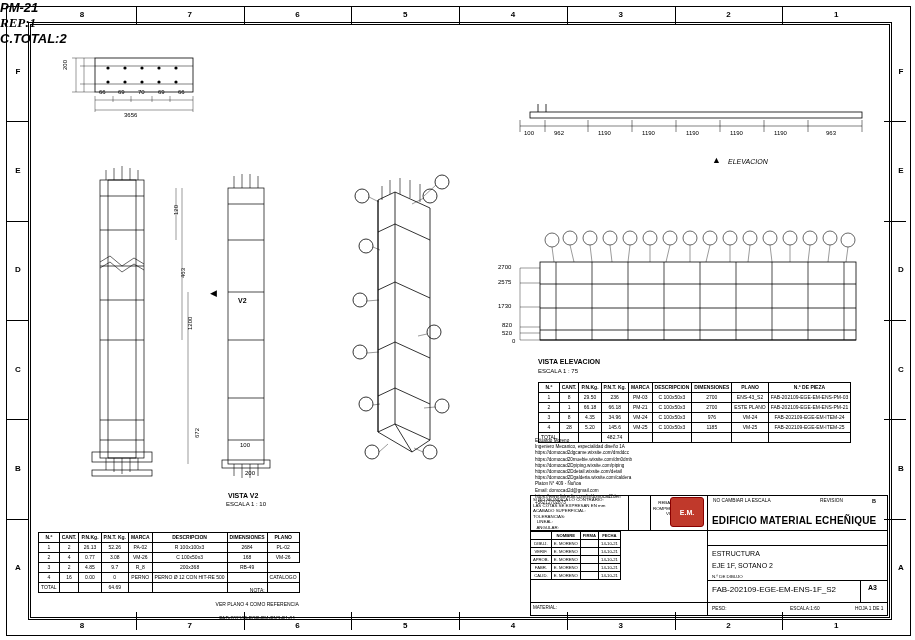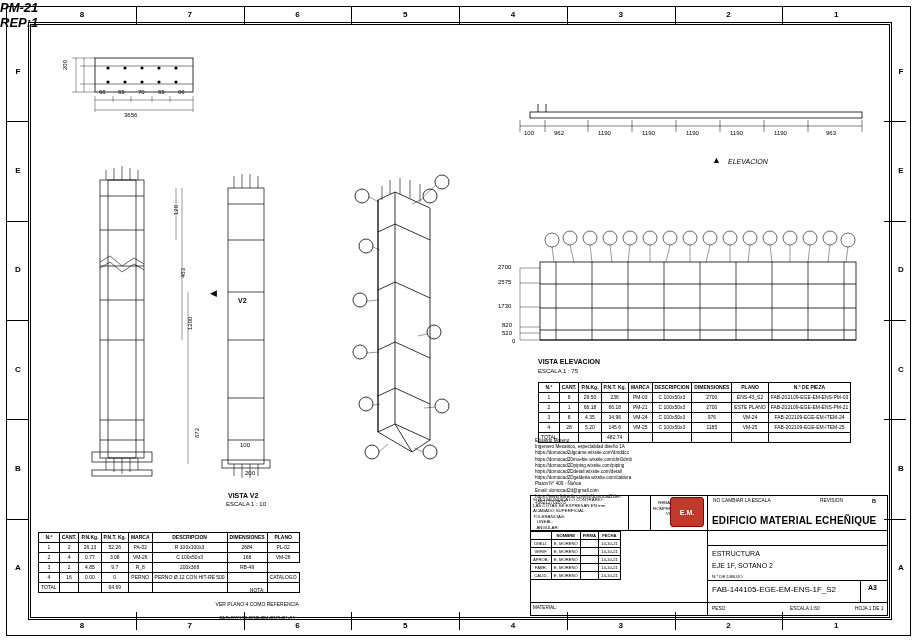--- a/index.html
+++ b/index.html
@@ -94,21 +94,22 @@
       <div class="zlab" style="top: 464px; left: 895px; width: 12px;">B</div>
       <div class="tickh" style="top: 419.333px; left: 6px; width: 22px;"></div>
       <div class="tickh" style="top: 419.333px; left: 884px; width: 22px;"></div>
       <div class="zlab" style="top: 563.333px; left: 12px; width: 12px;">A</div>
       <div class="zlab" style="top: 563.333px; left: 895px; width: 12px;">A</div>
       <div class="tickh" style="top: 518.667px; left: 6px; width: 22px;"></div>
       <div class="tickh" style="top: 518.667px; left: 884px; width: 22px;"></div>
     </div>
 
   <div class="big" style="left:252px;top:80px;">PM-21</div>
-  <div class="big" style="left:252px;top:97px;">REP:1</div>
+  <div class="big" style="left:252px;top:97px;font-family:Liberation Serif, serif;">REP:1</div>
+  <div class="big" style="left:252px;top:114px;">C.TOTAL:2</div>
 
   <svg width="915" height="640">
 
     <rect x="95" y="58" width="98" height="34" fill="none" stroke="#000" stroke-width="0.8"></rect>
     <line x1="95" y1="66" x2="193" y2="66" stroke="#000" stroke-width="0.5"></line>
     <line x1="95" y1="84" x2="193" y2="84" stroke="#000" stroke-width="0.5"></line>
 
     <g fill="#000">
       <circle cx="108" cy="68" r="1.6"></circle>
         <circle cx="125" cy="68" r="1.6"></circle>
@@ -602,21 +603,21 @@
 
   <div class="txt" style="left:713px;top:498px;font-size:4.8px;">NO CAMBIAR LA ESCALA</div>
   <div class="txt" style="left:820px;top:498px;font-size:4.8px;">REVISION</div>
   <div class="txt" style="left:872px;top:498px;font-size:5.5px;font-weight:bold;">B</div>
 
   <div class="ttl" style="left:712px;top:515px;">EDIFICIO MATERIAL ECHEÑIQUE</div>
   <div class="sub" style="left:712px;top:550px;">ESTRUCTURA</div>
   <div class="sub" style="left:712px;top:562px;">EJE 1F, SOTANO 2</div>
 
   <div class="txt" style="left:712px;top:574px;font-size:4.4px;">N.º DE DIBUJO</div>
-  <div class="code" style="left:712px;top:585px;">FAB-144105-EGE-EM-ENS-1F_S2</div>
+  <div class="code" style="left:712px;top:585px;">FAB-202109-EGE-EM-ENS-1F_S2</div>
   <div class="sub" style="left:868px;top:584px;font-weight:bold;">A3</div>
 
   <div class="txt" style="left:712px;top:606px;font-size:4.8px;">PESO:</div>
   <div class="txt" style="left:790px;top:606px;font-size:4.8px;">ESCALA:1:60</div>
   <div class="txt" style="left:855px;top:606px;font-size:4.8px;">HOJA 1 DE 1</div>
 
   <div class="txt" style="left:533px;top:605px;font-size:4.6px;">MATERIAL:</div>
 </div>
 
 </body></html>

